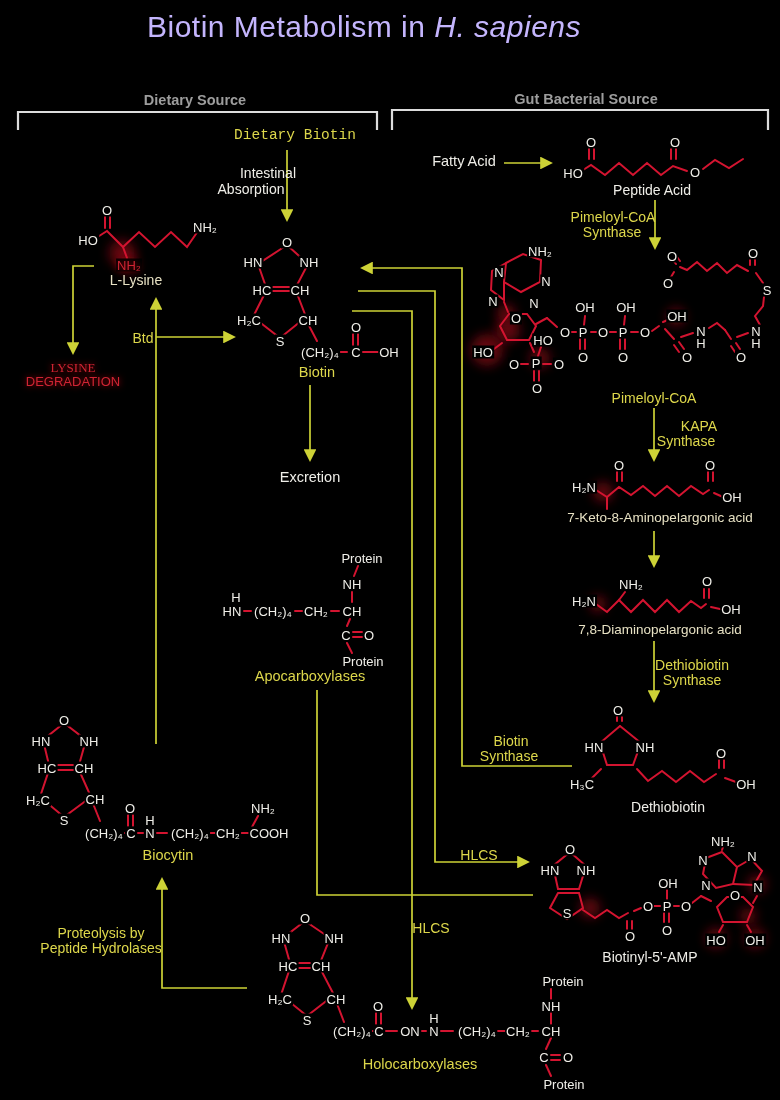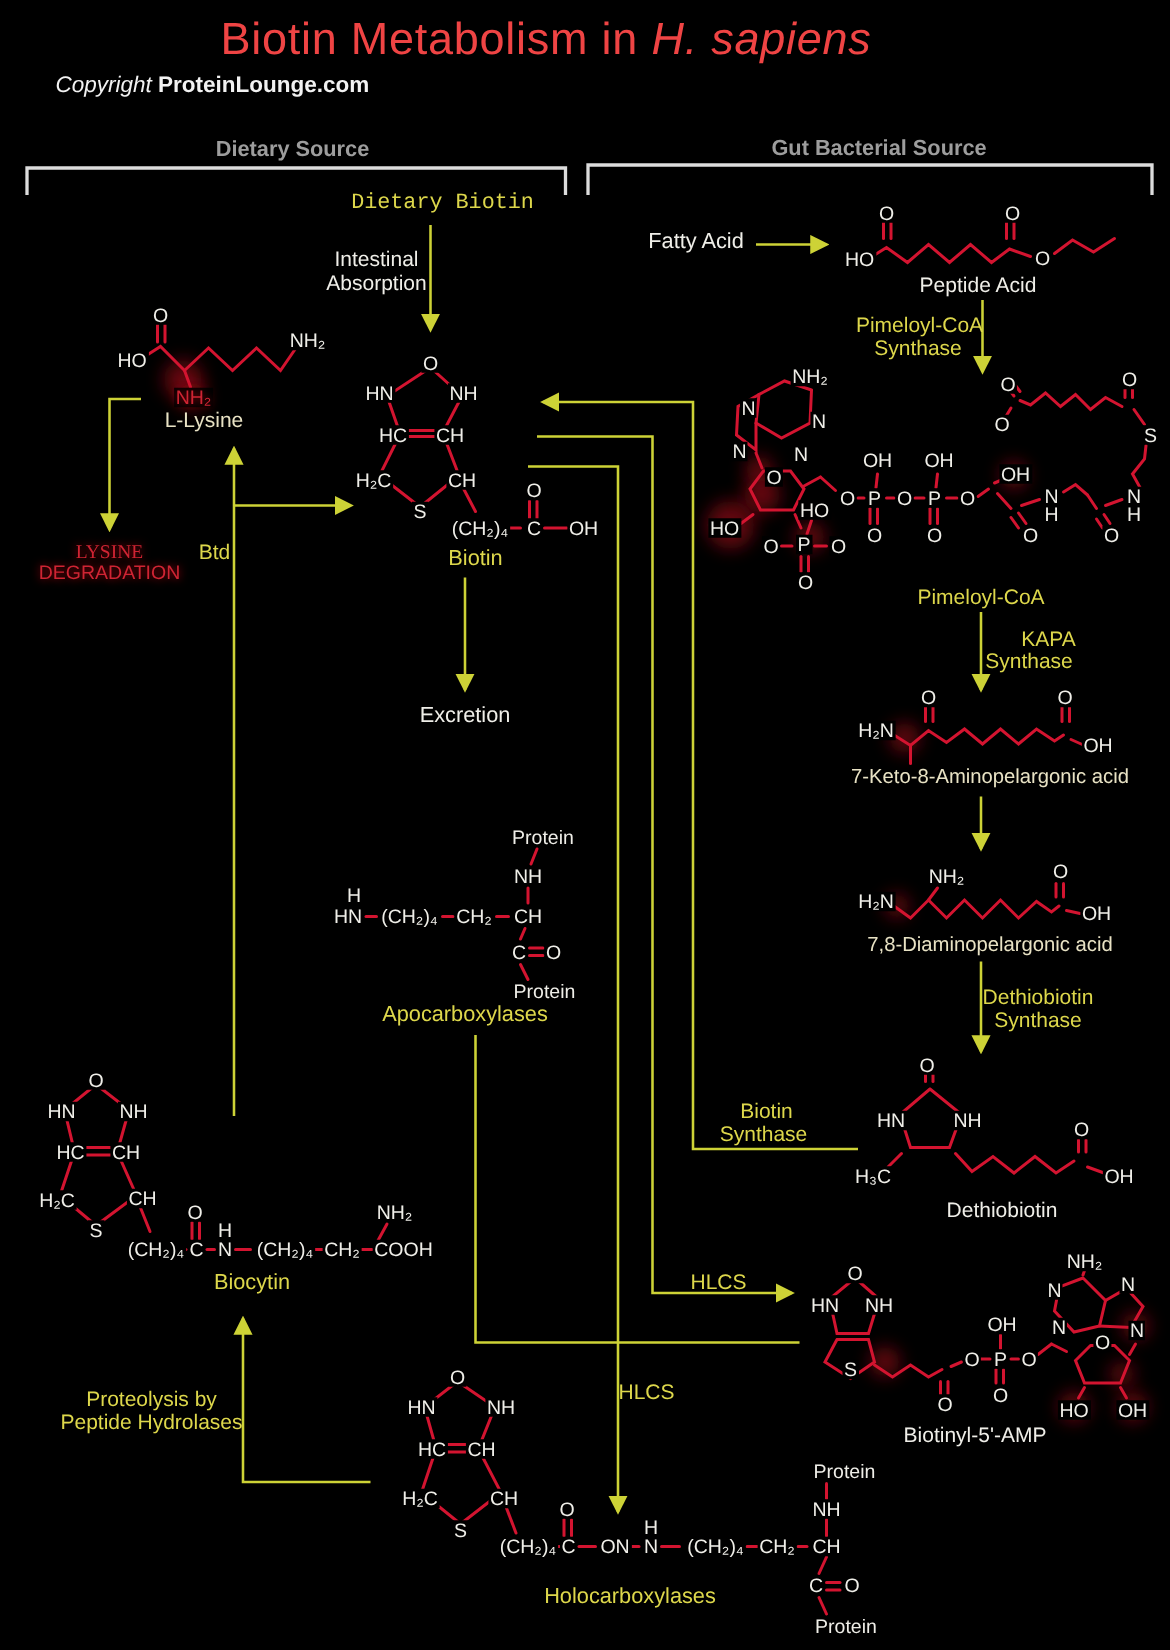--- a/index.html
+++ b/index.html
@@ -2,21 +2,21 @@
 <html><head>
 <meta charset="utf-8">
 <style>
   html,body{margin:0;padding:0;background:#000;}
   .poster{
     position:relative;width:780px;height:1100px;background:#000;
     font-family:"Liberation Sans","DejaVu Sans",sans-serif;overflow:hidden;
   }
   .title{
     position:absolute;top:10px;left:0;width:728px;text-align:center;
-    font-size:30px;color:#ef4444;letter-spacing:.5px;
+    font-size:30px;color:#c4b5fd;letter-spacing:.5px;
   }
   .title .sp{font-style:italic;}
   .copyright{position:absolute;top:48px;left:37px;font-size:15px;color:#f2f2f2;}
   .copyright .cw{font-style:italic;}
   .copyright .cb{font-weight:bold;}
   .sec-header{
     position:absolute;transform:translate(-50%,-50%);
     font-size:14.5px;font-weight:bold;color:#9d9d9d;white-space:nowrap;
   }
   svg.canvas{position:absolute;left:0;top:0;}
@@ -34,21 +34,20 @@
   .c-c{color:#e8e2c4;}
   .c-r{color:#cf2433;text-shadow:0 0 6px rgba(200,0,20,.9);}
 </style>
 </head>
 <body>
 
 <div class="poster">
 
   <div class="title"><span>Biotin Metabolism in </span><span class="sp">H. sapiens</span></div>
 
-  <div class="copyright"><span class="cw">Copyright </span><span class="cb">ProteinLounge.com</span></div>
 
   <div class="sec-header" style="left:195px;top:100px">Dietary Source</div>
   <div class="sec-header" style="left:586px;top:99px">Gut Bacterial Source</div>
 
   <svg class="canvas" width="780" height="1100" viewBox="0 0 780 1100">
     <defs>
       <marker id="ah" viewBox="0 0 10 10" refX="8.5" refY="5" markerWidth="7.5" markerHeight="7.5" orient="auto-start-reverse">
         <path d="M0,0 L10,5 L0,10 z" fill="#cdd236"></path>
       </marker>
       <filter id="glow" x="-120%" y="-120%" width="340%" height="340%">
@@ -360,24 +359,24 @@
       <div class="atom c-w" style="left: 434px; top: 1031px;">N</div>
       <div class="atom c-w" style="left: 477px; top: 1031px;">(CH₂)₄</div>
       <div class="atom c-w" style="left: 518px; top: 1031px;">CH₂</div>
       <div class="atom c-w" style="left: 551px; top: 1031px;">CH</div>
       <div class="atom c-w" style="left: 551px; top: 1006px;">NH</div>
       <div class="atom c-w" style="left: 563px; top: 981px;">Protein</div>
       <div class="atom c-w" style="left: 544px; top: 1057px;">C</div>
       <div class="atom c-w" style="left: 568px; top: 1057px;">O</div>
       <div class="atom c-w" style="left: 564px; top: 1084px;">Protein</div>
       <div class="lbl c-y" style="left: 295px; top: 136px; font-size: 14.5px; font-family: Liberation Mono, monospace;">Dietary Biotin</div>
-      <div class="lbl c-w" style="left: 251px; top: 173px; font-size: 14px; text-align: center;">Intestinal</div>
+      <div class="lbl c-w" style="left: 268px; top: 173px; font-size: 14px; text-align: center;">Intestinal</div>
       <div class="lbl c-w" style="left: 251px; top: 189px; font-size: 14px;">Absorption</div>
       <div class="lbl c-c" style="left: 136px; top: 280px; font-size: 14px;">L-Lysine</div>
-      <div class="lbl c-y" style="left: 143px; top: 338px; font-size: 14px; margin-top: 30px;">Btd</div>
+      <div class="lbl c-y" style="left: 143px; top: 338px; font-size: 14px;">Btd</div>
       <div class="lbl c-r" style="left: 73px; top: 368px; font-size: 13px; font-family: Liberation Serif, serif;">LYSINE</div>
       <div class="lbl c-r" style="left: 73px; top: 382px; font-size: 13px;">DEGRADATION</div>
       <div class="lbl c-y" style="left: 317px; top: 373px; font-size: 14.5px;">Biotin</div>
       <div class="lbl c-w" style="left: 310px; top: 478px; font-size: 14.5px;">Excretion</div>
       <div class="lbl c-w" style="left: 464px; top: 162px; font-size: 14.5px;">Fatty Acid</div>
       <div class="lbl c-w" style="left: 652px; top: 190px; font-size: 14px;">Peptide Acid</div>
       <div class="lbl c-y" style="left: 613px; top: 217px; font-size: 14px;">Pimeloyl-CoA</div>
       <div class="lbl c-y" style="left: 612px; top: 232px; font-size: 14px;">Synthase</div>
       <div class="lbl c-y" style="left: 654px; top: 398px; font-size: 14px;">Pimeloyl-CoA</div>
       <div class="lbl c-y" style="left: 686px; top: 426px; font-size: 14px; padding-left: 26px;">KAPA</div>

